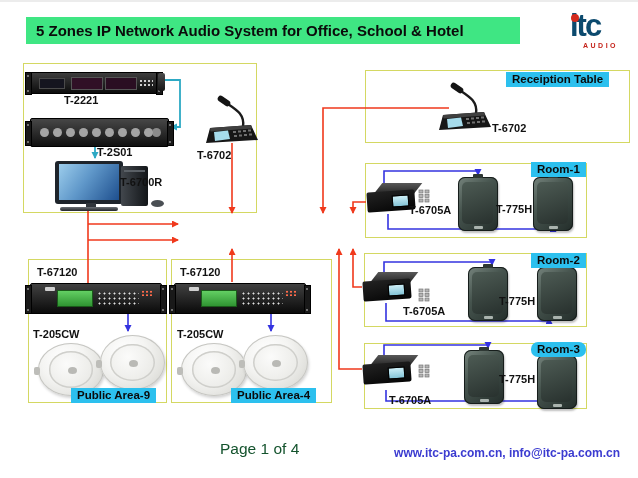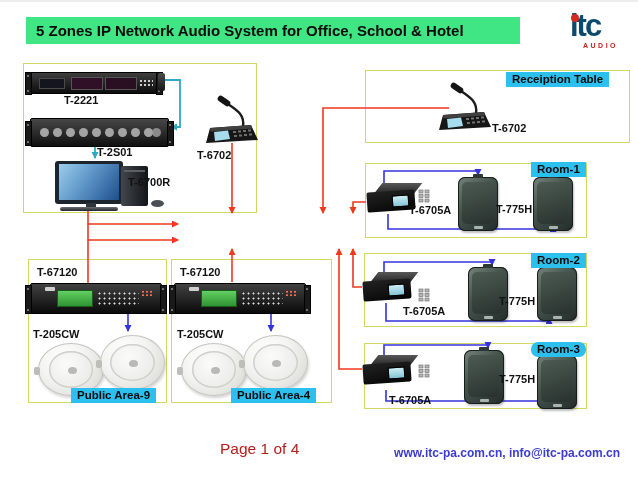--- a/index.html
+++ b/index.html
@@ -132,21 +132,21 @@
   .cspk .nub{position:absolute;left:-4px;top:45%;width:6px;height:8px;background:#bdbdb9;border-radius:2px;}
   #pa1c1{left:38px;top:343px;width:66px;height:53px;}
   #pa1c2{left:100px;top:335px;width:65px;height:55px;}
   #pa2c1{left:181px;top:343px;width:66px;height:53px;}
   #pa2c2{left:243px;top:335px;width:65px;height:55px;}
 
   .mic{position:absolute;z-index:6;}
   #mic-control{left:203px;top:95px;} #mic-reception{left:436px;top:82px;}
 
   
-  .pagenum{position:absolute;left:220px;top:440px;font-size:15.5px;color:#b91c1c;z-index:7;}
+  .pagenum{position:absolute;left:220px;top:440px;font-size:15.5px;color:#14532d;z-index:7;}
   .contact{position:absolute;right:18px;top:446px;font-size:12px;font-weight:bold;color:#3b3bd0;z-index:7;}
 </style>
 </head>
 <body>
 
 <div id="canvas">
   <div class="topstrip"></div>
 
   <div class="titlebar">5 Zones IP Network Audio System for Office, School &amp; Hotel</div>
   <div class="logo">
@@ -359,21 +359,21 @@
 
   <div class="cyanlbl" id="lbl-reception">Receiption Table</div>
   <div class="cyanlbl" id="lbl-room1">Room-1</div>
   <div class="cyanlbl" id="lbl-room2">Room-2</div>
   <div class="cyanlbl" id="lbl-room3">Room-3</div>
   <div class="cyanlbl" id="lbl-pa1">Public Area-9</div>
   <div class="cyanlbl" id="lbl-pa2">Public Area-4</div>
 
   <div class="devlbl" style="left:64px;top:94px;">T-2221</div>
   <div class="devlbl" style="left:97px;top:146px;">T-2S01</div>
-  <div class="devlbl" style="left:128px;top:176px;text-align:right;">T-6700R</div>
+  <div class="devlbl" style="left:120px;top:176px;text-align:right;">T-6700R</div>
   <div class="devlbl" style="left:197px;top:149px;">T-6702</div>
   <div class="devlbl" style="left:492px;top:122px;">T-6702</div>
   <div class="devlbl" style="left:409px;top:204px;">T-6705A</div>
   <div class="devlbl" style="left:496px;top:203px;">T-775H</div>
   <div class="devlbl" style="left:403px;top:305px;">T-6705A</div>
   <div class="devlbl" style="left:499px;top:295px;">T-775H</div>
   <div class="devlbl" style="left:389px;top:394px;">T-6705A</div>
   <div class="devlbl" style="left:499px;top:373px;">T-775H</div>
   <div class="devlbl" style="left:37px;top:266px;">T-67120</div>
   <div class="devlbl" style="left:180px;top:266px;">T-67120</div>

